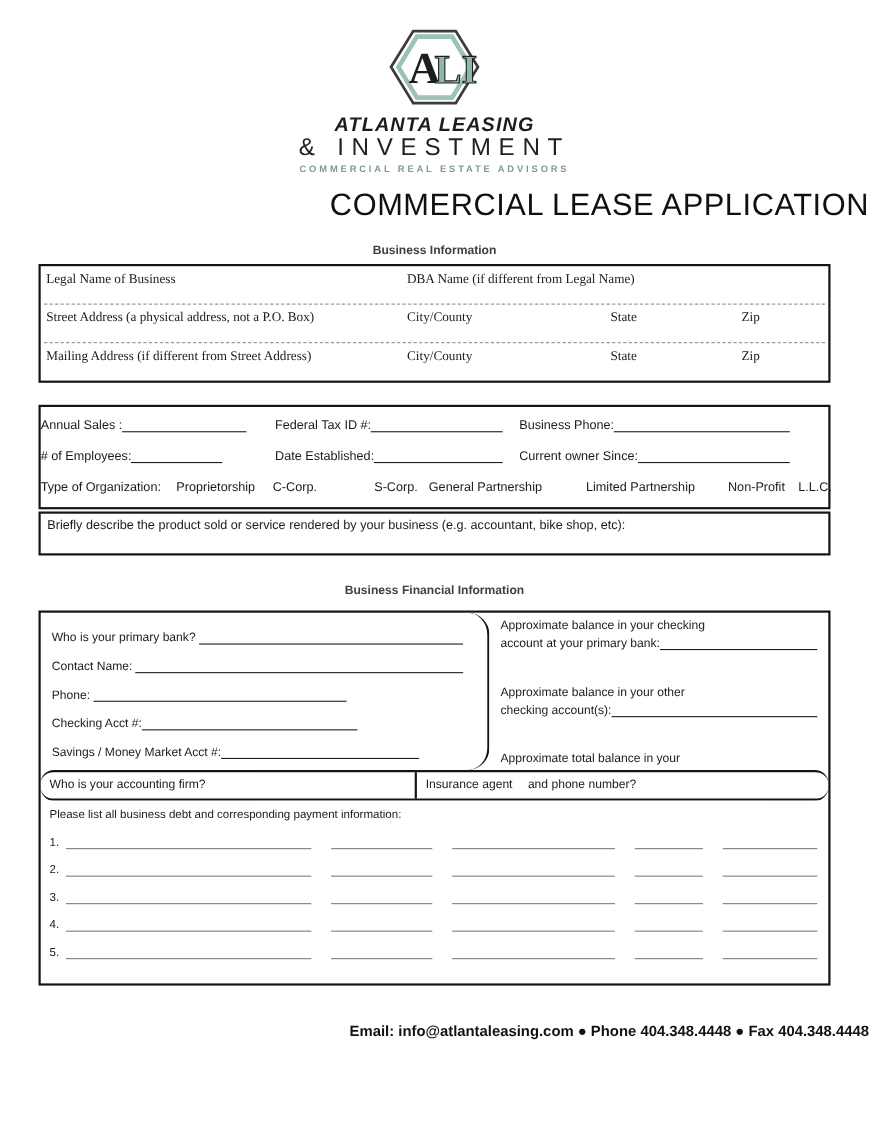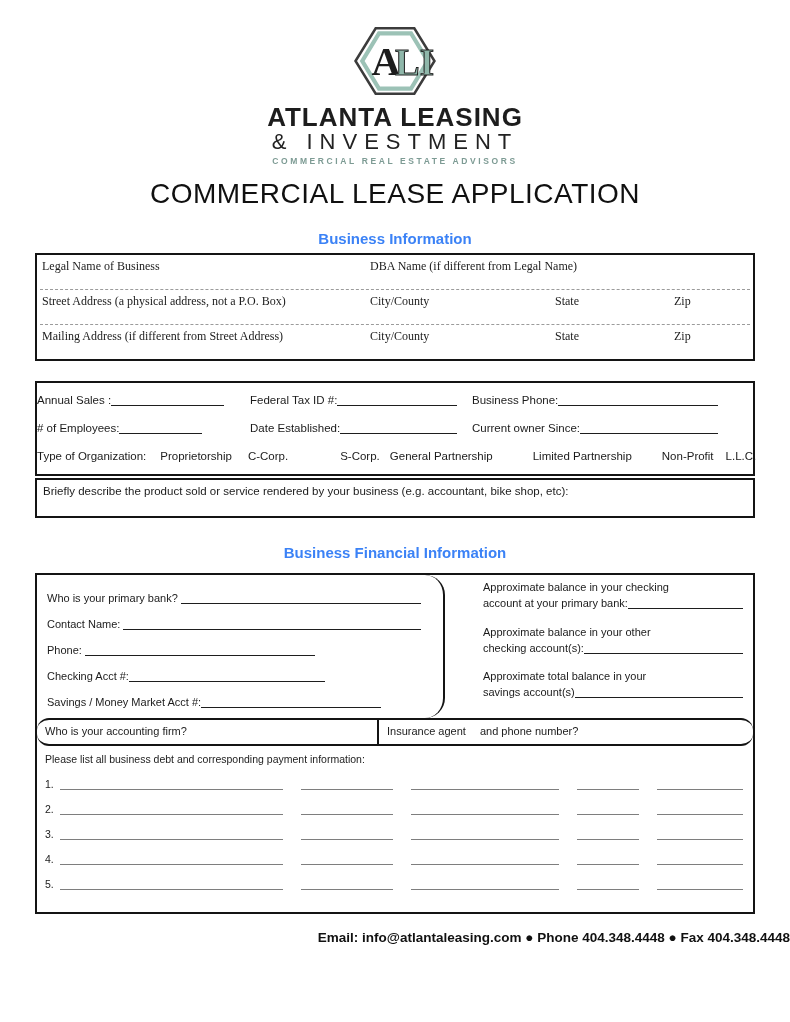--- a/index.html
+++ b/index.html
@@ -3,27 +3,27 @@
 <meta charset="utf-8">
 <style>
   * { margin: 0; padding: 0; box-sizing: border-box; }
   html, body { background: #ffffff; }
   body { font-family: "Liberation Sans", sans-serif; color: #1b1b1b; }
   .page { position: relative; width: 790px; height: 1022px; background: #fff; margin: 0 auto; overflow: hidden; }
 
   
   .brand { text-align: center; padding-top: 22px; }
   .brand svg { display: block; margin: 0 auto; }
-  .brand-name1 { font-size: 26px; font-weight: 800; letter-spacing: 1px; color: #1d1d1d; margin-top: 4px; line-height: 1.0; }
+  .brand-name1 { font-size: 18px; font-weight: 800; letter-spacing: 1px; color: #1d1d1d; margin-top: 4px; line-height: 1.0; font-style: italic; }
   .brand-name2 { font-size: 22px; font-weight: 400; letter-spacing: 7px; color: #222; line-height: 1.05; }
   .brand-tagline { font-size: 8.5px; font-weight: 700; letter-spacing: 2.6px; color: #7d9b94; margin-top: 3px; }
 
-  .page-title { text-align: center; font-size: 28px; font-weight: 500; letter-spacing: 0.5px; color: #101010; margin-top: 12px; }
-
-  .section-heading { text-align: center; font-size: 15px; font-weight: 700; color: #3b82f6; }
+  .page-title { text-align: right; font-size: 28px; font-weight: 500; letter-spacing: 0.5px; color: #101010; margin-top: 12px; }
+
+  .section-heading { text-align: center; font-size: 11px; font-weight: 700; color: #404040; }
   .heading-bi { margin-top: 20px; }
   .heading-bfi { margin-top: 26px; }
 
   
   .box { margin: 0 35px; border: 2px solid #141414; background: #fff; }
 
   
   .identity-box { margin-top: 6px; font-family: "Liberation Serif", serif; font-size: 12px; color: #1b1b1b; }
   .id-row { display: grid; grid-template-columns: 328px 185px 119px 1fr; padding: 4px 5px 0 5px; height: 34px; align-items: start; }
   .id-row.first { grid-template-columns: 328px 1fr; }
@@ -47,21 +47,21 @@
 
   
   .fin-box { margin: 12px 35px 0 35px; border: 2px solid #141414; font-size: 11px; }
   .fin-top { display: grid; grid-template-columns: 408px 1fr; }
   .fin-left { border-right: 2px solid #141414; padding: 12px 10px 10px 10px; border-radius: 20px; }
   .fin-field { display: flex; align-items: flex-end; white-space: nowrap; height: 17px; }
   .fin-field + .fin-field { margin-top: 9px; }
   .fin-field .fill-line { flex: 1; }
   .fl-end-25 { margin-right: 12px; } .fl-end-135 { margin-right: 118px; }
   .fl-end-130 { margin-right: 108px; } .fl-end-70 { margin-right: 52px; }
-  .fin-right { padding: 6px 10px 20px 10px; display: flex; flex-direction: column; justify-content: space-between; margin-left: 28px; }
+  .fin-right { padding: 6px 10px 4px 10px; display: flex; flex-direction: column; justify-content: space-between; }
   .bal-group .bal-line2 { display: flex; align-items: flex-end; white-space: nowrap; margin-top: 3px; }
   .bal-group .fill-line { flex: 1; }
   .fin-mid { display: grid; grid-template-columns: 340px 1fr; border-top: 2px solid #141414; border-bottom: 2px solid #141414; border-radius: 12px; }
   .fin-mid-cell { padding: 5px 8px 7px 8px; }
   .fin-mid-cell.right { border-left: 2px solid #141414; }
   .ins-gap { display: inline-block; width: 14px; }
 
   .fin-debt { padding: 7px 10px 22px 8px; font-size: 10.5px; }
   .debt-grid { display: grid; grid-template-columns: 238px 92px 148px 62px 1fr; column-gap: 18px; }
   .debt-head { margin-top: 13px; font-size: 11px; }
@@ -202,24 +202,20 @@
         </div>
         <div class="bal-group">
           <div>Approximate balance in your other</div>
           <div class="bal-line2">
             <span>checking account(s):</span>
             <span class="fill-line"></span>
           </div>
         </div>
         <div class="bal-group">
           <div>Approximate total balance in your</div>
-          <div class="bal-line2">
-            <span>savings account(s)</span>
-            <span class="fill-line"></span>
-          </div>
         </div>
       </div>
     </div>
 
     <div class="fin-mid">
       <div class="fin-mid-cell">
         <span>Who is your accounting firm?</span>
       </div>
       <div class="fin-mid-cell right">
         <span>Insurance agent</span><span class="ins-gap"></span><span>and phone number?</span>

